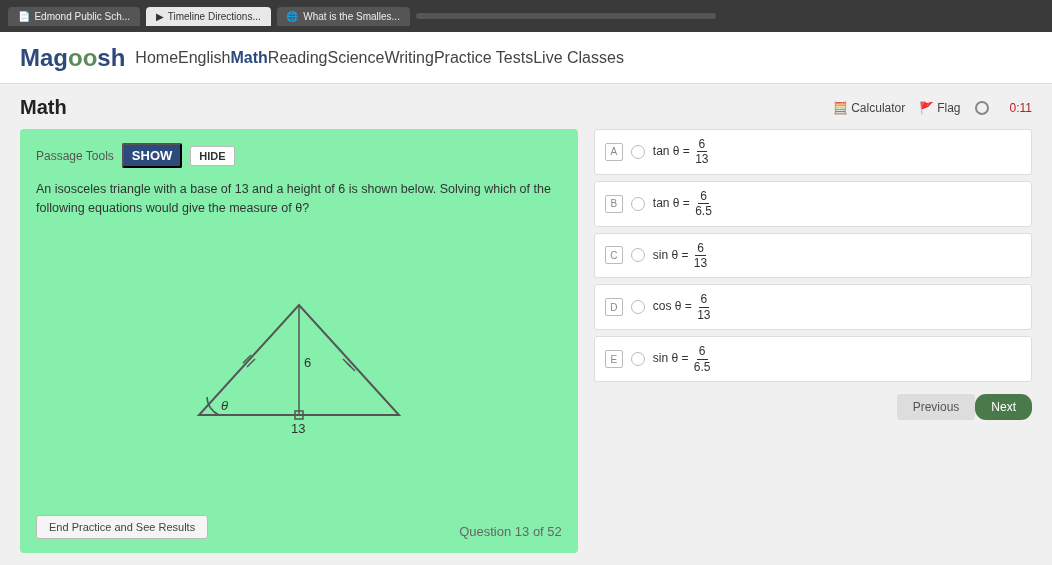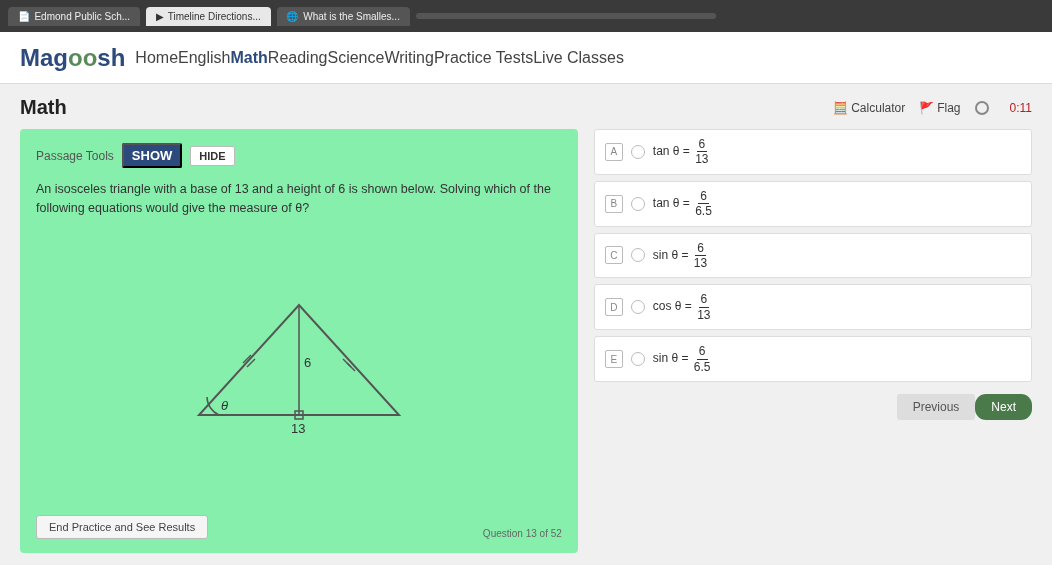--- a/index.html
+++ b/index.html
@@ -175,21 +175,21 @@
       min-height: 160px;
     }
     .diagram-svg {
       width: 240px;
       height: 160px;
     }
 
     
     .question-counter {
       text-align: center;
-      font-size: 10px;
+      font-size: 13px;
       color: #666;
       margin-top: 16px;
     }
     .end-practice-btn {
       border: 1px solid #bbb;
       background: #f5f5f5;
       color: #444;
       font-size: 11px;
       padding: 5px 12px;
       border-radius: 3px;

